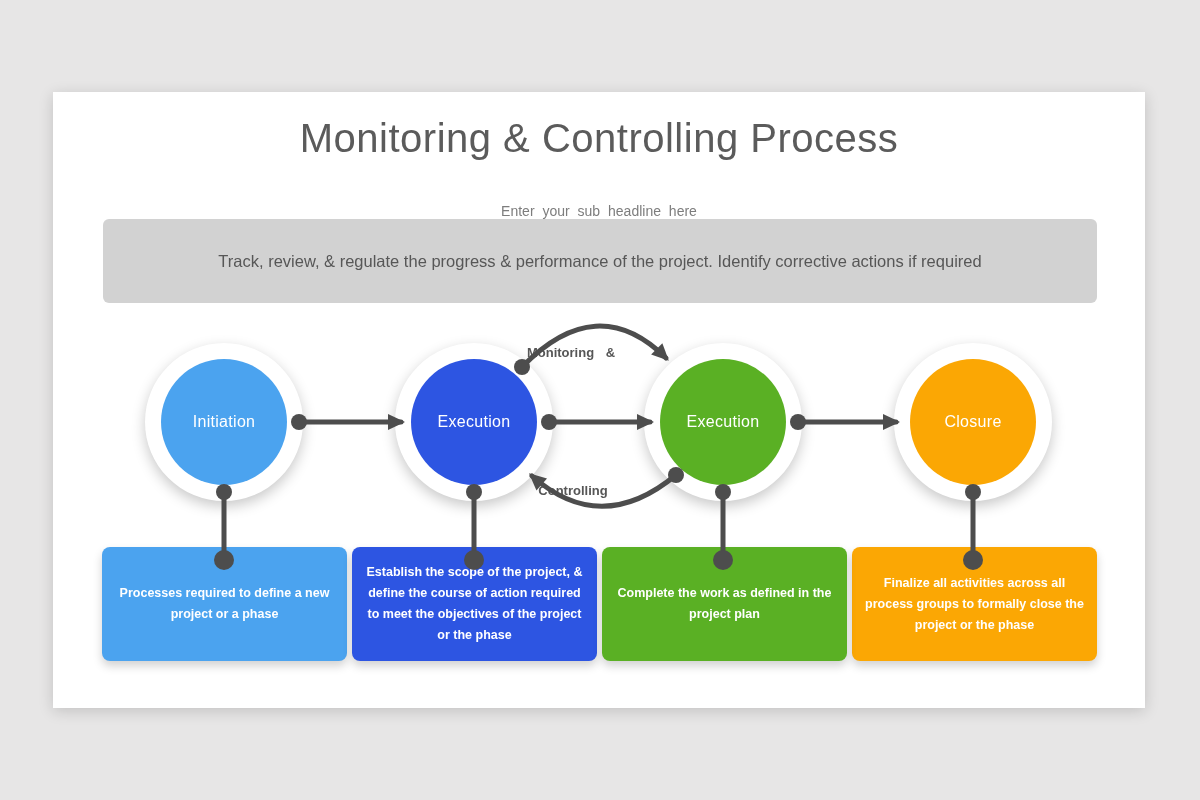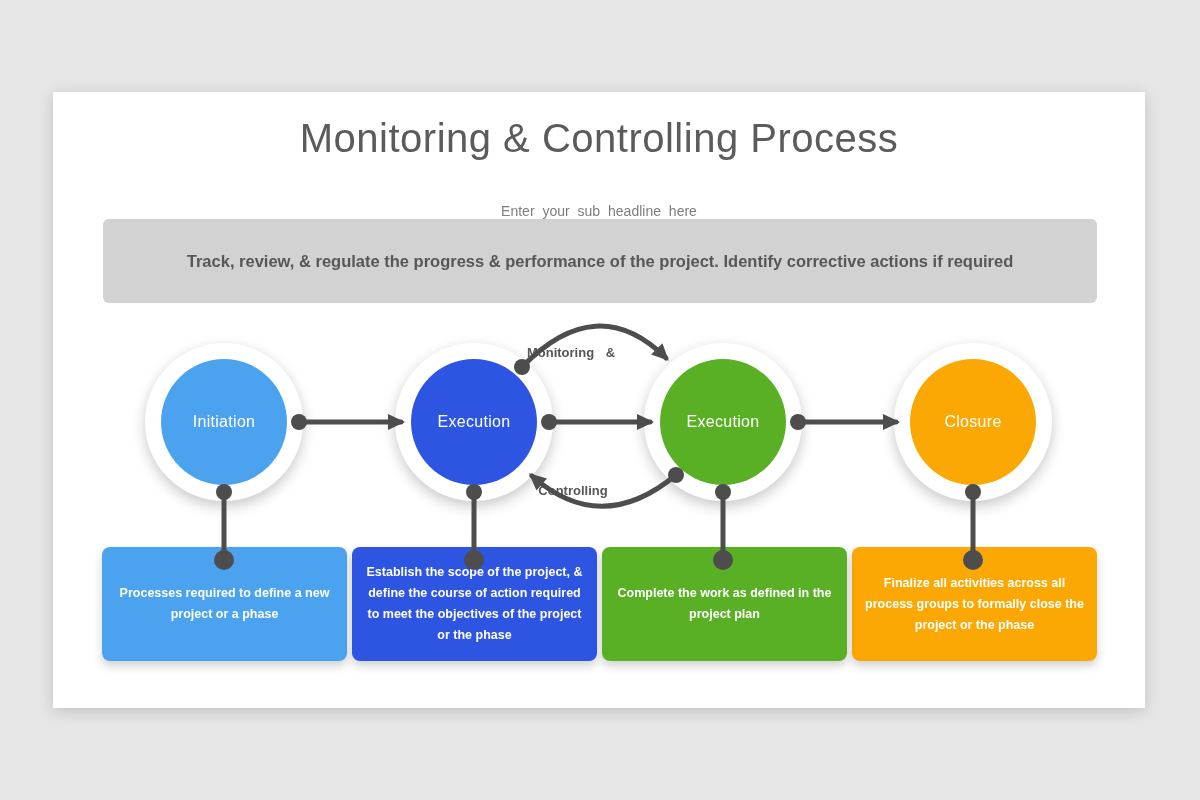--- a/index.html
+++ b/index.html
@@ -42,21 +42,21 @@
     background: #d2d2d2;
     border-radius: 6px;
     display: flex;
     align-items: center;
     justify-content: center;
   }
   .banner-text {
     width: 860px;
     text-align: center;
     font-size: 16.5px;
-    font-weight: bold;
+    font-weight: normal;
     color: #575757;
     line-height: 26px;
   }
   .stage-ring {
     position: absolute;
     width: 158px; height: 158px;
     background: #ffffff;
     border-radius: 50%;
     box-shadow: 0 5px 14px rgba(0,0,0,0.22);
   }

